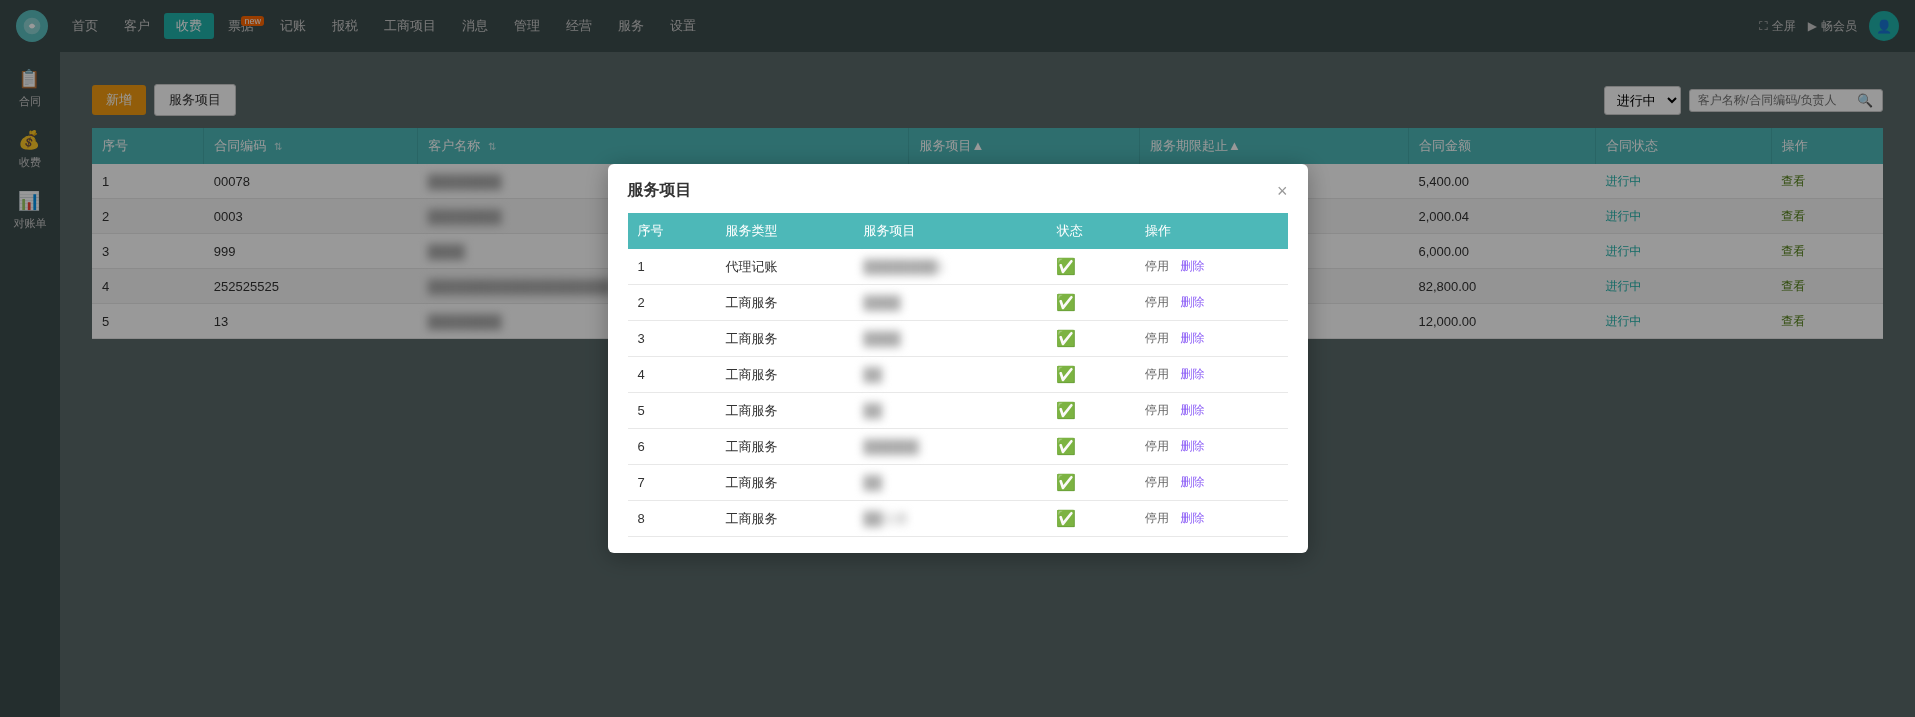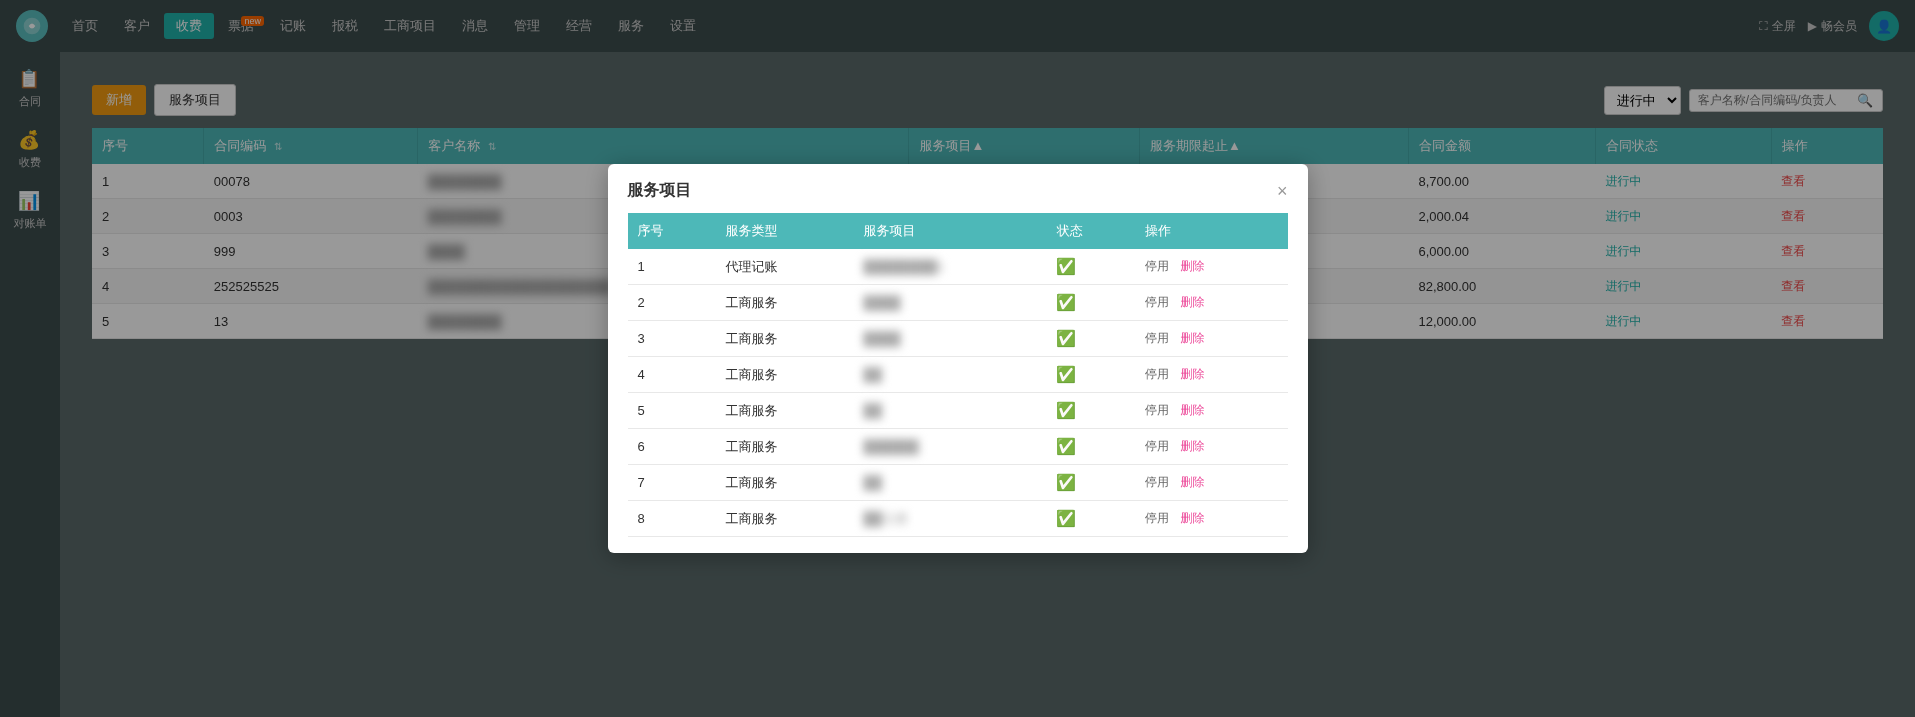--- a/index.html
+++ b/index.html
@@ -88,21 +88,21 @@
     .data-table thead th {
       padding: 9px 10px; text-align: left; font-weight: normal; font-size: 13px;
       border-right: 1px solid #45a8a8;
     }
     .data-table thead th:last-child { border-right: none; }
     .data-table tbody tr { border-bottom: 1px solid #e8e8e8; }
     .data-table tbody tr:nth-child(even) { background: #f7f7f7; }
     .data-table tbody td { padding: 8px 10px; font-size: 13px; color: #333; }
     .sort-icon { font-size: 10px; margin-left: 4px; opacity: 0.7; }
     .status-badge { color: #20b2aa; font-size: 12px; }
-    .action-link { color: #ef4444; cursor: pointer; font-size: 12px; }
+    .action-link { color: #4d7c0f; cursor: pointer; font-size: 12px; }
     .blurred { filter: blur(4px); user-select: none; color: #aaa; }
 
     
     .overlay {
       position: fixed; top: 0; left: 0; right: 0; bottom: 0;
       background: rgba(0,0,0,0.4); z-index: 100;
       display: flex; align-items: center; justify-content: center;
     }
 
     
@@ -131,21 +131,21 @@
     .modal-table-wrap { flex: 1; overflow-y: auto; position: relative; }
     .modal-table { width: 100%; border-collapse: collapse; }
     .modal-table thead tr { background: #4db8b8; color: #fff; }
     .modal-table thead th {
       padding: 9px 10px; text-align: left; font-weight: normal; font-size: 13px;
     }
     .modal-table tbody tr { border-bottom: 1px solid #e8e8e8; }
     .modal-table tbody td { padding: 8px 10px; font-size: 13px; color: #333; }
     .check-icon { color: #20b2aa; font-size: 16px; }
     .btn-stop { color: #666; background: none; border: none; cursor: pointer; font-size: 12px; margin-right: 8px; }
-    .btn-delete { color: #ec4899; background: none; border: none; cursor: pointer; font-size: 12px; }
+    .btn-delete { color: #8b5cf6; background: none; border: none; cursor: pointer; font-size: 12px; }
   </style>
 </head>
 <body>
 
 <nav class="top-nav">
   <div class="top-nav-logo">
     <svg viewBox="0 0 24 24" fill="none">
       <circle cx="12" cy="12" r="10" fill="#fff" opacity="0.3"></circle>
       <path d="M8 12 Q12 6 16 12 Q12 18 8 12Z" fill="#fff"></path>
     </svg>
@@ -225,21 +225,21 @@
           <th>操作</th>
         </tr>
       </thead>
       <tbody id="main-table-body">
           <tr>
     <td>1</td>
     <td>00078</td>
     <td><span class="blurred">████████</span></td>
     <td>小规模记账</td>
     <td>202305-202404</td>
-    <td>8,700.00</td>
+    <td>5,400.00</td>
     <td><span class="status-badge">进行中</span></td>
     <td><a class="action-link">查看</a></td>
   </tr>
           <tr>
     <td>2</td>
     <td>0003</td>
     <td><span class="blurred">████████</span></td>
     <td>小规模记账</td>
     <td>202305-202404</td>
     <td>2,000.04</td>

